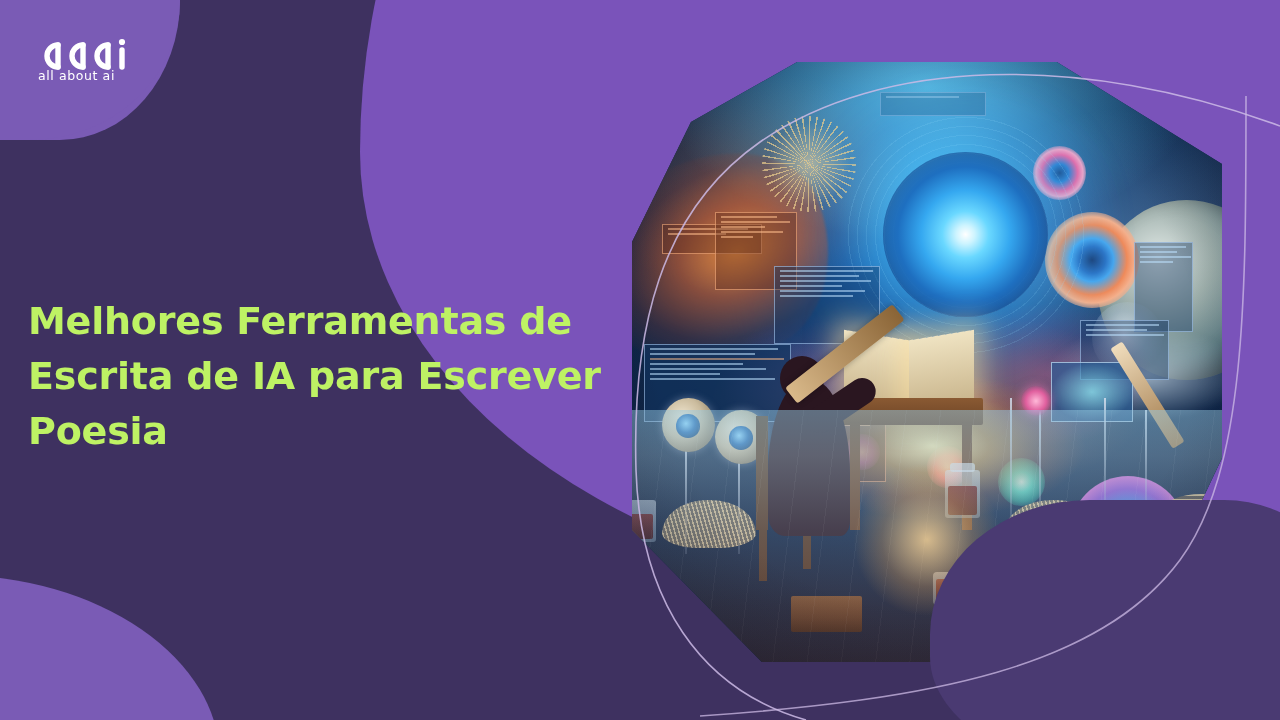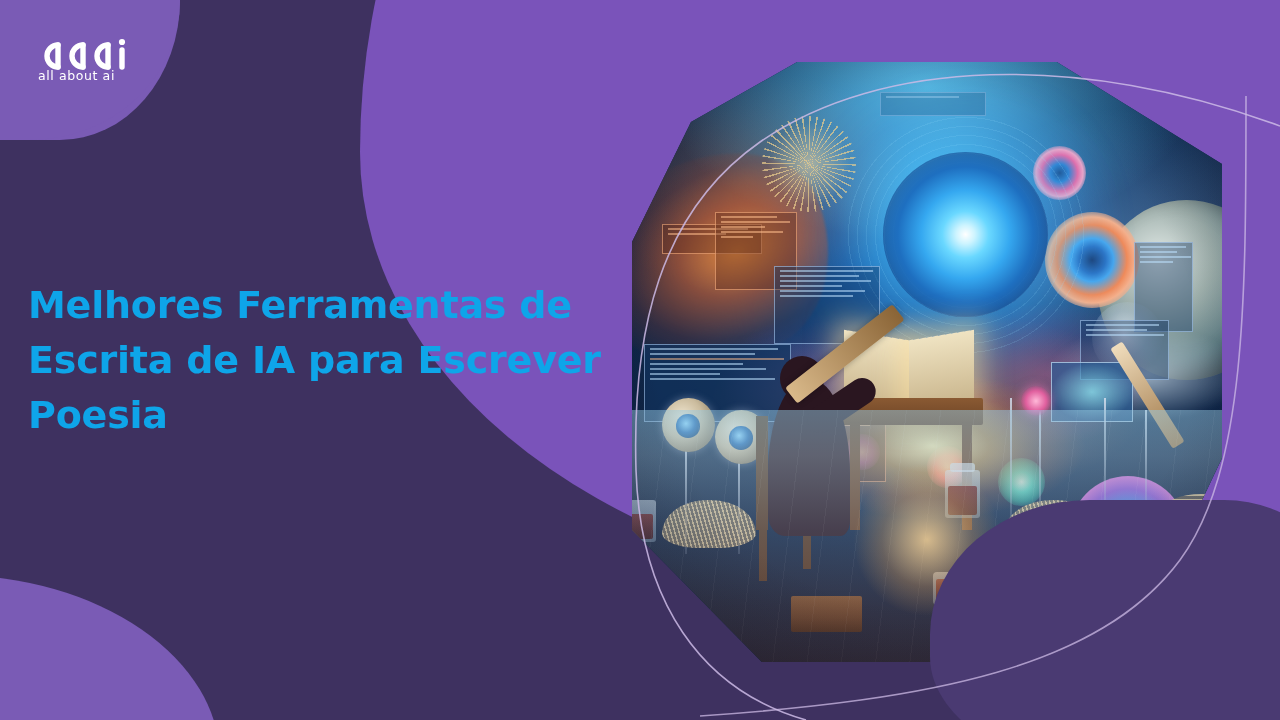--- a/index.html
+++ b/index.html
@@ -227,23 +227,23 @@
   #logo-tagline {
     position:absolute; left:38px; top:68px;
     font-size:12.5px; letter-spacing:.6px;
     color:#ffffff; font-weight:400;
     font-family:"DejaVu Sans", sans-serif;
   }
 
   
   #headline {
     position:absolute;
-    left:28px; top:278px;
+    left:28px; top:294px;
     width:600px;
-    color:#0ea5e9;
+    color:#bef264;
     font-size:38px;
     font-weight:700;
     line-height:1.45;
     letter-spacing:-0.2px;
     font-family:"DejaVu Sans", sans-serif;
   }
 </style>
 </head>
 <body>
 

